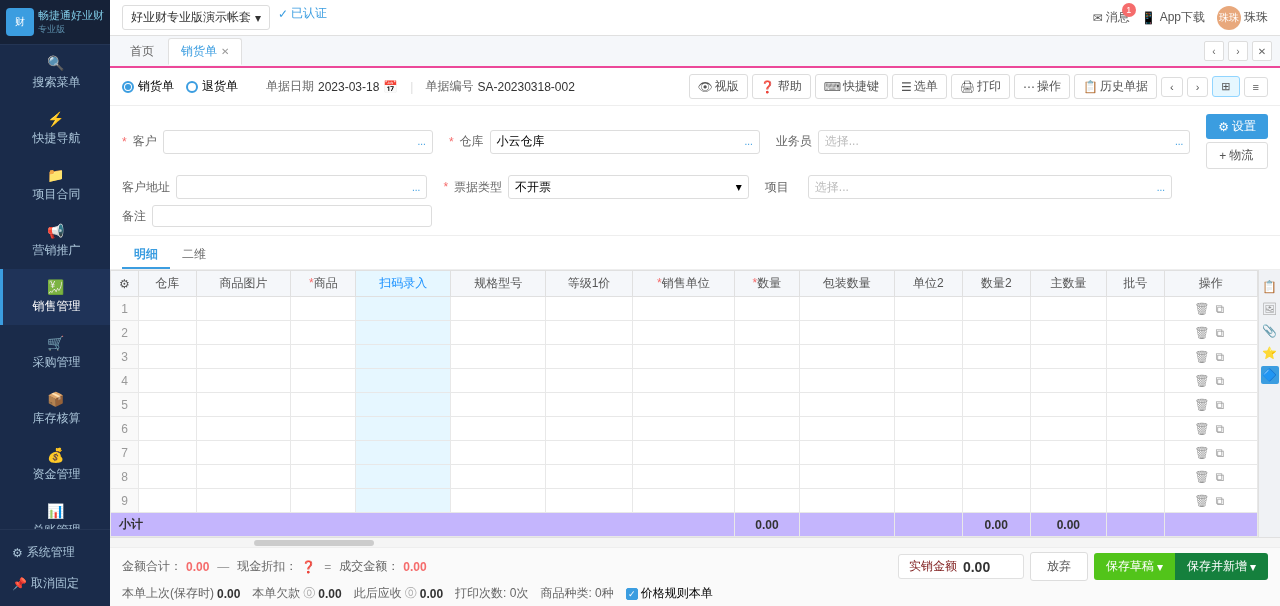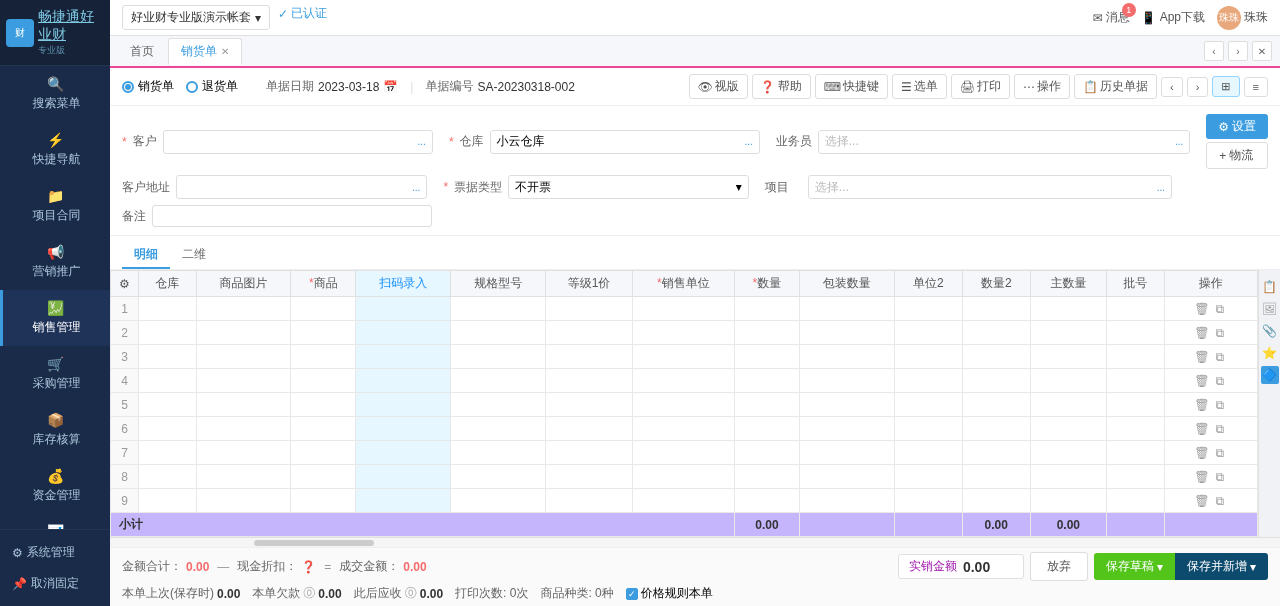--- a/index.html
+++ b/index.html
@@ -80,25 +80,25 @@
 
     
     .footer { padding: 4px 12px; background: #fafafa; border-top: 1px solid #eee; display: flex; flex-direction: column; gap: 4px; }
     .footer-row { display: flex; align-items: center; gap: 8px; }
     .footer-sum { display: flex; align-items: center; gap: 4px; }
     .footer-sum-label { color: #666; }
     .footer-sum-value { color: #f56c6c; font-weight: bold; }
     .footer-dash { color: #999; }
     .footer-actions { margin-left: auto; display: flex; align-items: center; gap: 6px; }
     .footer-realamt { display: flex; align-items: center; gap: 6px; border: 1px solid #e0e0e0; border-radius: 3px; padding: 3px 10px; background: #fff; }
-    .footer-realamt-label { color: #a21caf; }
+    .footer-realamt-label { color: #7f1d1d; }
     .footer-realamt-value { color: #333; font-size: 14px; font-weight: bold; min-width: 50px; }
     .btn-abandon { padding: 5px 16px; background: #fff; border: 1px solid #ddd; border-radius: 3px; cursor: pointer; color: #555; }
     .btn-save-draft { padding: 5px 12px; background: #52c41a; color: #fff; border: none; border-radius: 3px 0 0 3px; cursor: pointer; display: flex; align-items: center; gap: 3px; }
-    .btn-save-new { padding: 5px 12px; background: #0c4a6e; color: #fff; border: none; border-radius: 0 3px 3px 0; cursor: pointer; display: flex; align-items: center; gap: 3px; }
+    .btn-save-new { padding: 5px 12px; background: #15803d; color: #fff; border: none; border-radius: 0 3px 3px 0; cursor: pointer; display: flex; align-items: center; gap: 3px; }
     .btn-save-group { display: flex; }
     .footer-bottom { display: flex; align-items: center; gap: 12px; }
     .footer-info-item { display: flex; align-items: center; gap: 3px; color: #666; }
     .footer-info-value { color: #333; font-weight: bold; }
     .checkbox-item { display: flex; align-items: center; gap: 3px; cursor: pointer; }
     .checkbox { width: 12px; height: 12px; border: 1px solid #3b9de0; border-radius: 2px; background: #3b9de0; display: flex; align-items: center; justify-content: center; color: #fff; font-size: 9px; }
 
     
     .right-panel { width: 22px; background: #f0f2f5; border-left: 1px solid #e0e0e0; display: flex; flex-direction: column; align-items: center; padding-top: 8px; gap: 4px; }
     .right-panel-icon { width: 18px; height: 18px; display: flex; align-items: center; justify-content: center; cursor: pointer; color: #999; font-size: 12px; border-radius: 2px; }
@@ -111,21 +111,21 @@
     .sidebar-nav-wrapper { overflow-y: auto; flex: 1; }
     .sidebar-nav-wrapper::-webkit-scrollbar { width: 0; }
   </style>
 </head>
 <body>
 
 <div class="sidebar">
   <div class="sidebar-brand">
     <div style="width:28px;height:28px;background:#3b9de0;border-radius:4px;display:flex;align-items:center;justify-content:center;color:#fff;font-size:10px;flex-shrink:0;">财</div>
     <div>
-      <div style="font-size:14px;color:#7ec8e3;text-decoration:underline;">畅捷通好业财</div>
+      <div style="font-size:11px;color:#7ec8e3;">畅捷通好业财</div>
       <div style="font-size:9px;color:#5a8ba8;">专业版</div>
     </div>
   </div>
   <div class="sidebar-nav-wrapper">
 
     <div id="sidebar-nav">
         <div class="sidebar-nav-item">
           <span class="nav-icon">🔍</span>
           <span>搜索菜单</span>
         </div>

